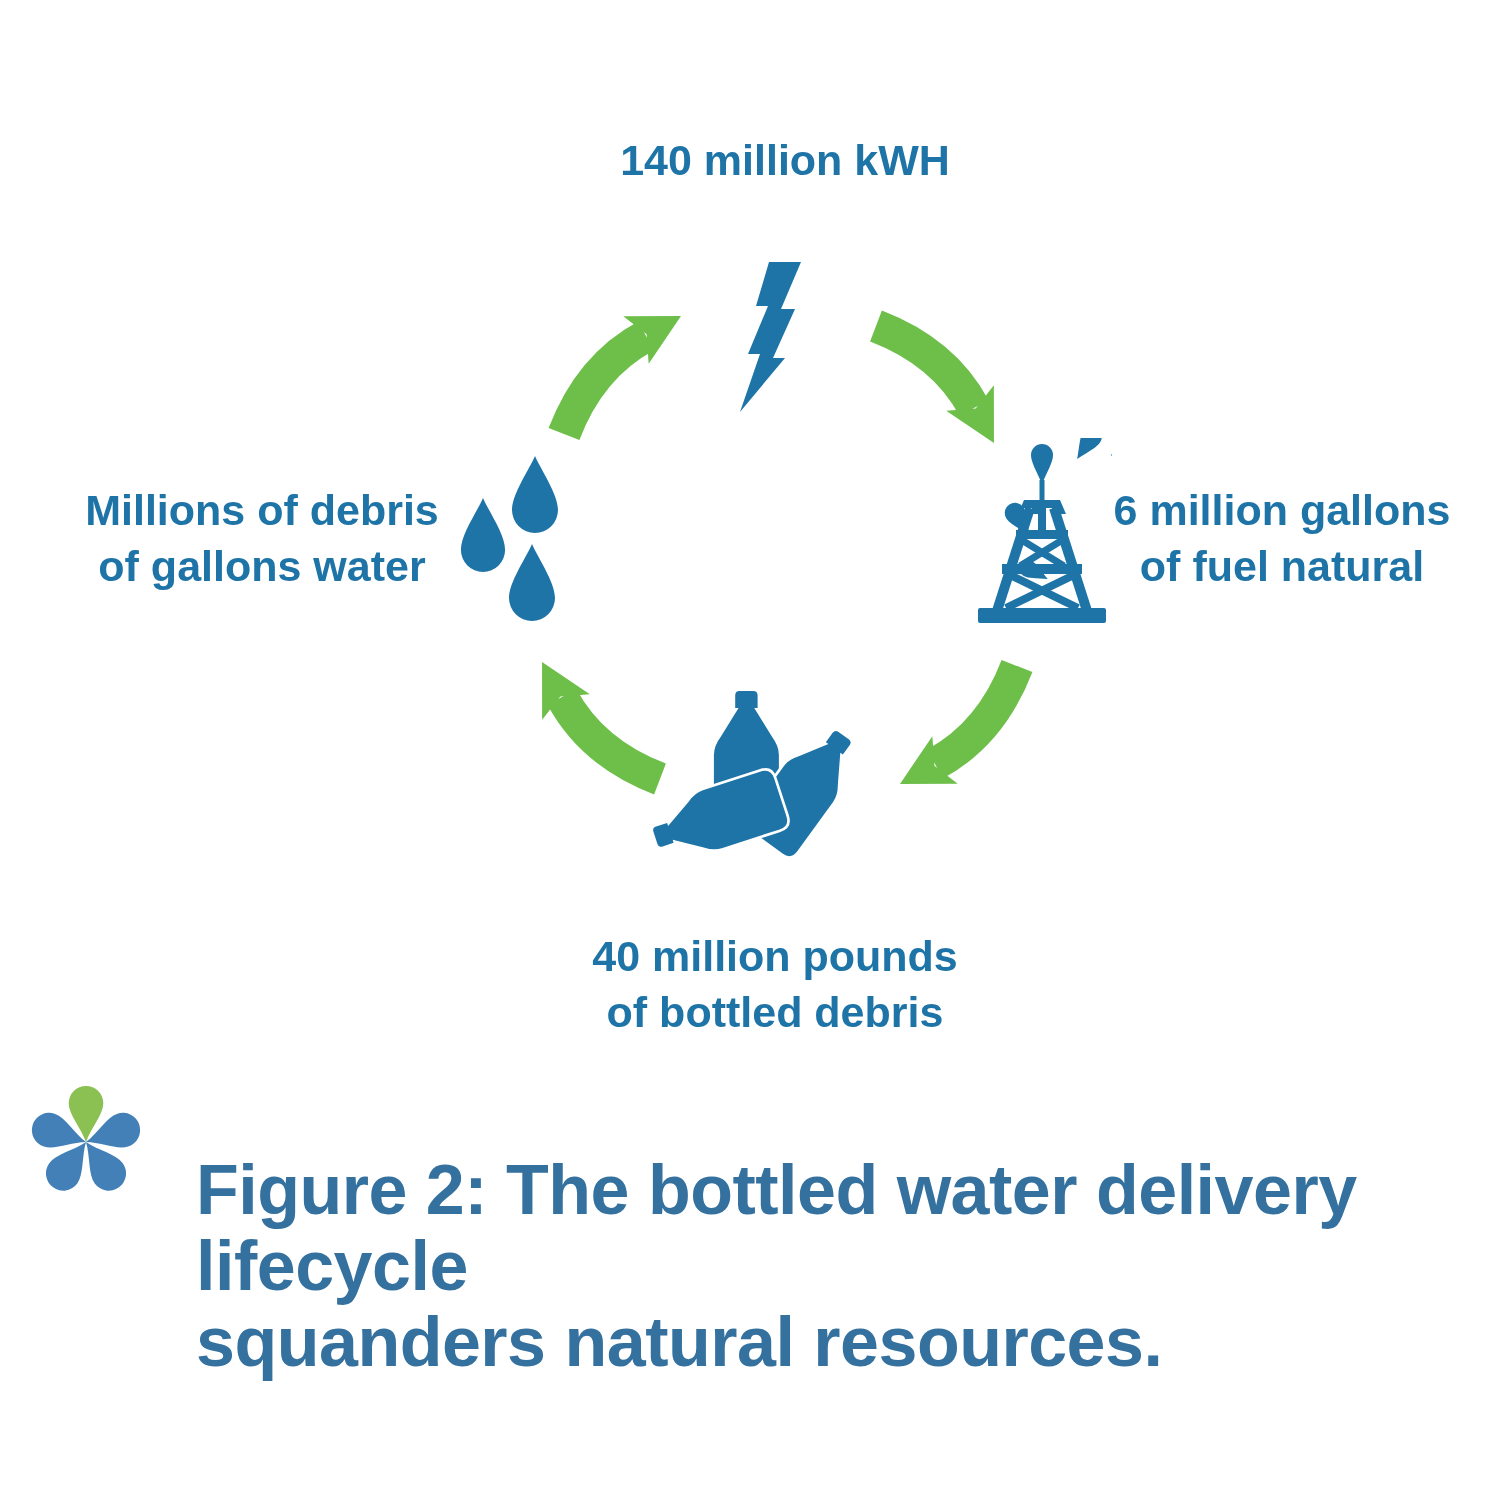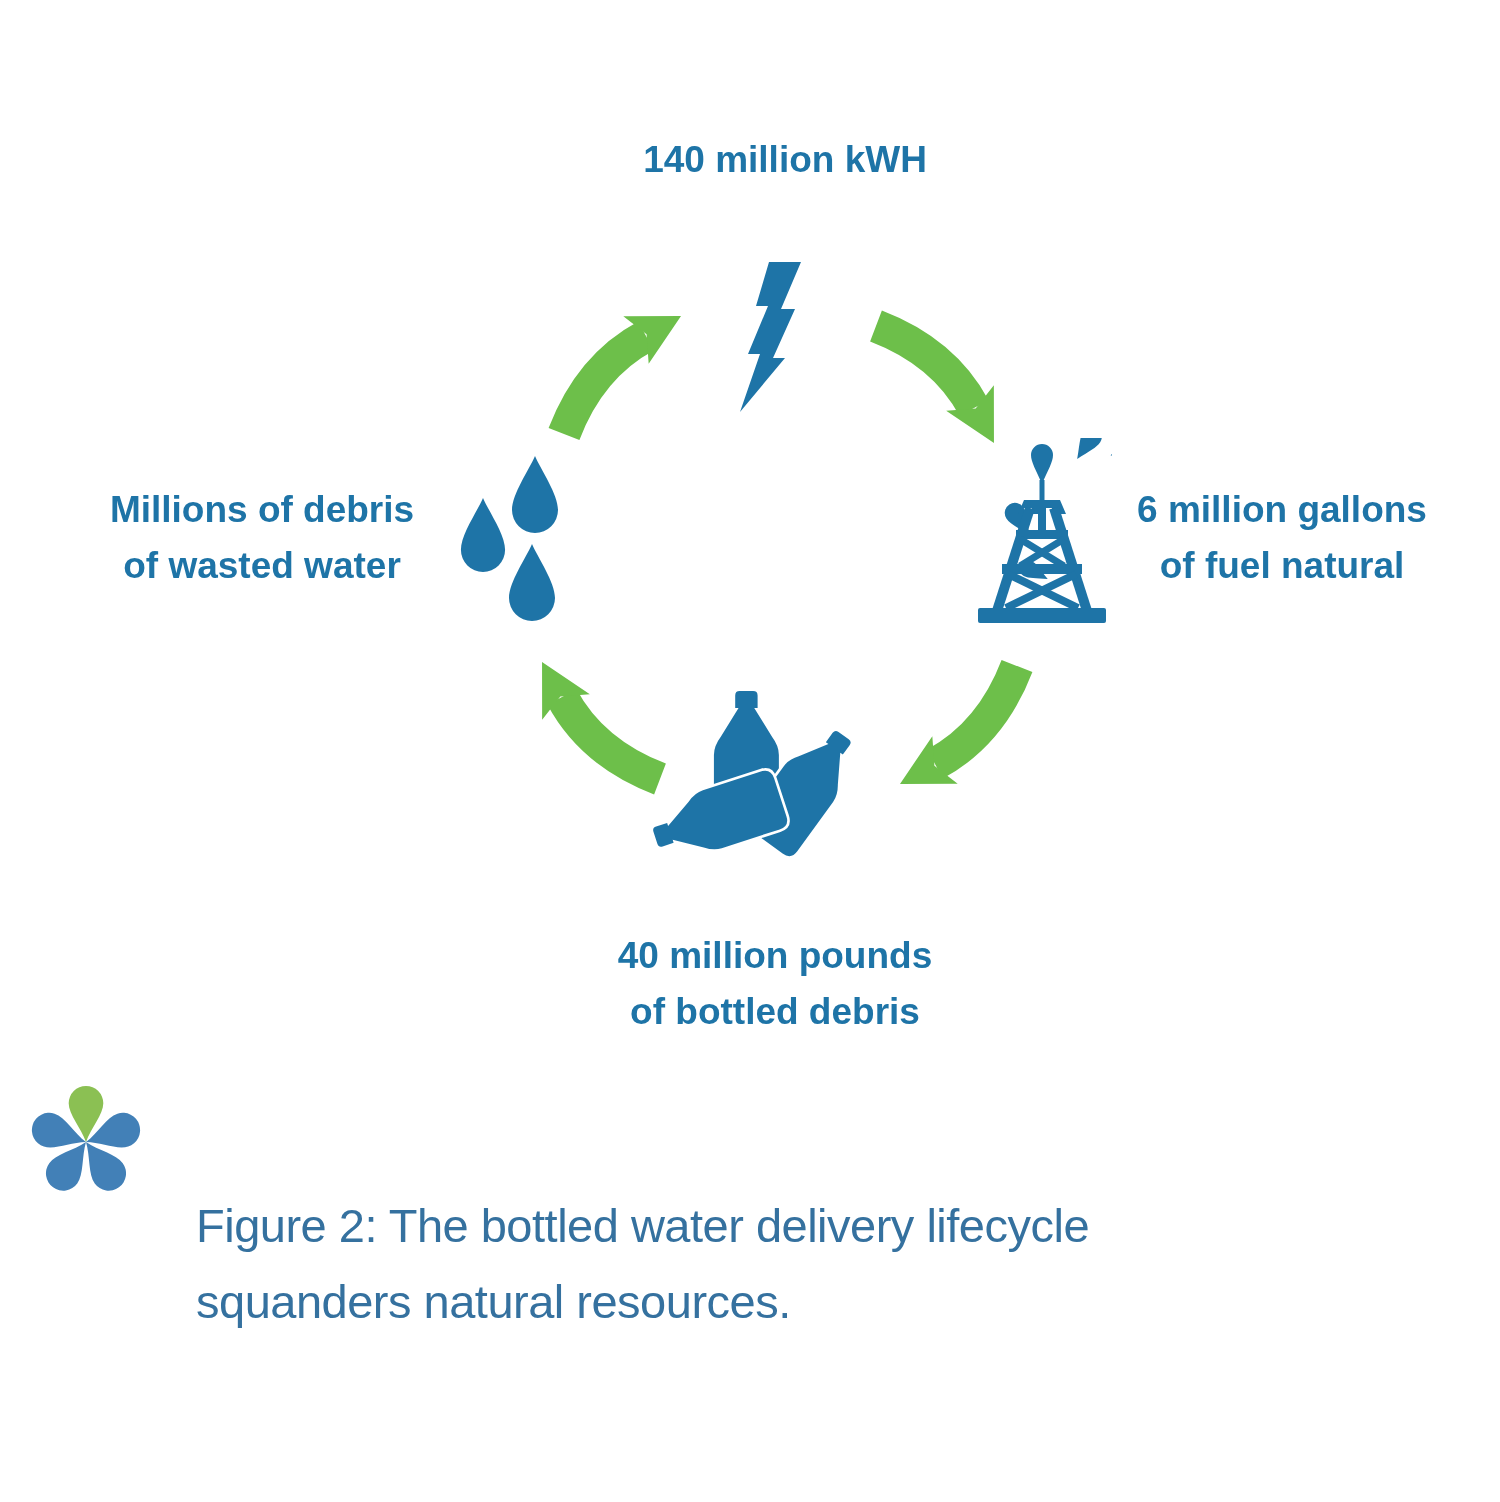--- a/index.html
+++ b/index.html
@@ -4,33 +4,32 @@
 <style>
   html,body{margin:0;padding:0;background:#ffffff;}
   .stage{
     position:relative;width:1500px;height:1502px;background:#fff;overflow:hidden;
     font-family:"Liberation Sans","DejaVu Sans",sans-serif;
   }
   .abs{position:absolute;}
   .node-label{
     color:var(--icon-blue,#1e74a7);
     font-weight:bold;
-    font-size:37px;
+    font-size:43px;
     line-height:56px;
     text-align:center;
     letter-spacing:0px;
   }
   .node-label span{display:block;}
   .caption{
     color:var(--caption-blue,#35719f);
-    font-weight:normal;
-    font-size:47px;
+    font-weight:bold;
+    font-size:70px;
     line-height:76px;
     letter-spacing:-0.5px;
-    margin-top:36px;
   }
   .caption span{display:block;}
   
   .ib{fill:var(--icon-blue,#1e74a7);}
   .ibs{stroke:var(--icon-blue,#1e74a7);fill:none;}
   .gr{fill:var(--arrow-green,#6dbf4a);}
   .grs{stroke:var(--arrow-green,#6dbf4a);fill:none;}
   .lb{fill:var(--logo-blue,#4280b7);}
   .lg{fill:var(--logo-green,#8bc053);}
   .bottle{
@@ -122,21 +121,21 @@
     <g transform="translate(1,46) scale(0.96)">
       <path class="ib" d="M25,0 C19,14 2,38 2,54 a23,23 0 0 0 46,0 C48,38 31,14 25,0 Z"></path>
     </g>
     <g transform="translate(49,92)">
       <path class="ib" d="M25,0 C19,14 2,38 2,54 a23,23 0 0 0 46,0 C48,38 31,14 25,0 Z"></path>
     </g>
   </svg>
 
   <div class="abs node-label" style="left:62px;top:482px;width:400px;">
     <span>Millions of debris</span>
-    <span>of wasted water</span>
+    <span>of gallons water</span>
   </div>
 
   <svg class="abs" style="left:638px;top:688px;" width="250" height="225" viewBox="0 0 250 225">
 
     <g transform="translate(58,2) scale(1.12)">
       <path class="bottle" d="M35,16 V5 Q35,1 39,1 H51 Q55,1 55,5 V16 H52 L68,42 Q74,50 74,58 V116 Q74,126 64,126 H26 Q16,126 16,116 V58 Q16,50 22,42 L38,16 Z"></path>
     </g>
 
     <g transform="translate(168,19) rotate(36) scale(1.05)">
       <path class="bottle" d="M35,16 V5 Q35,1 39,1 H51 Q55,1 55,5 V16 H52 L68,42 Q74,50 74,58 V116 Q74,126 64,126 H26 Q16,126 16,116 V58 Q16,50 22,42 L38,16 Z"></path>

